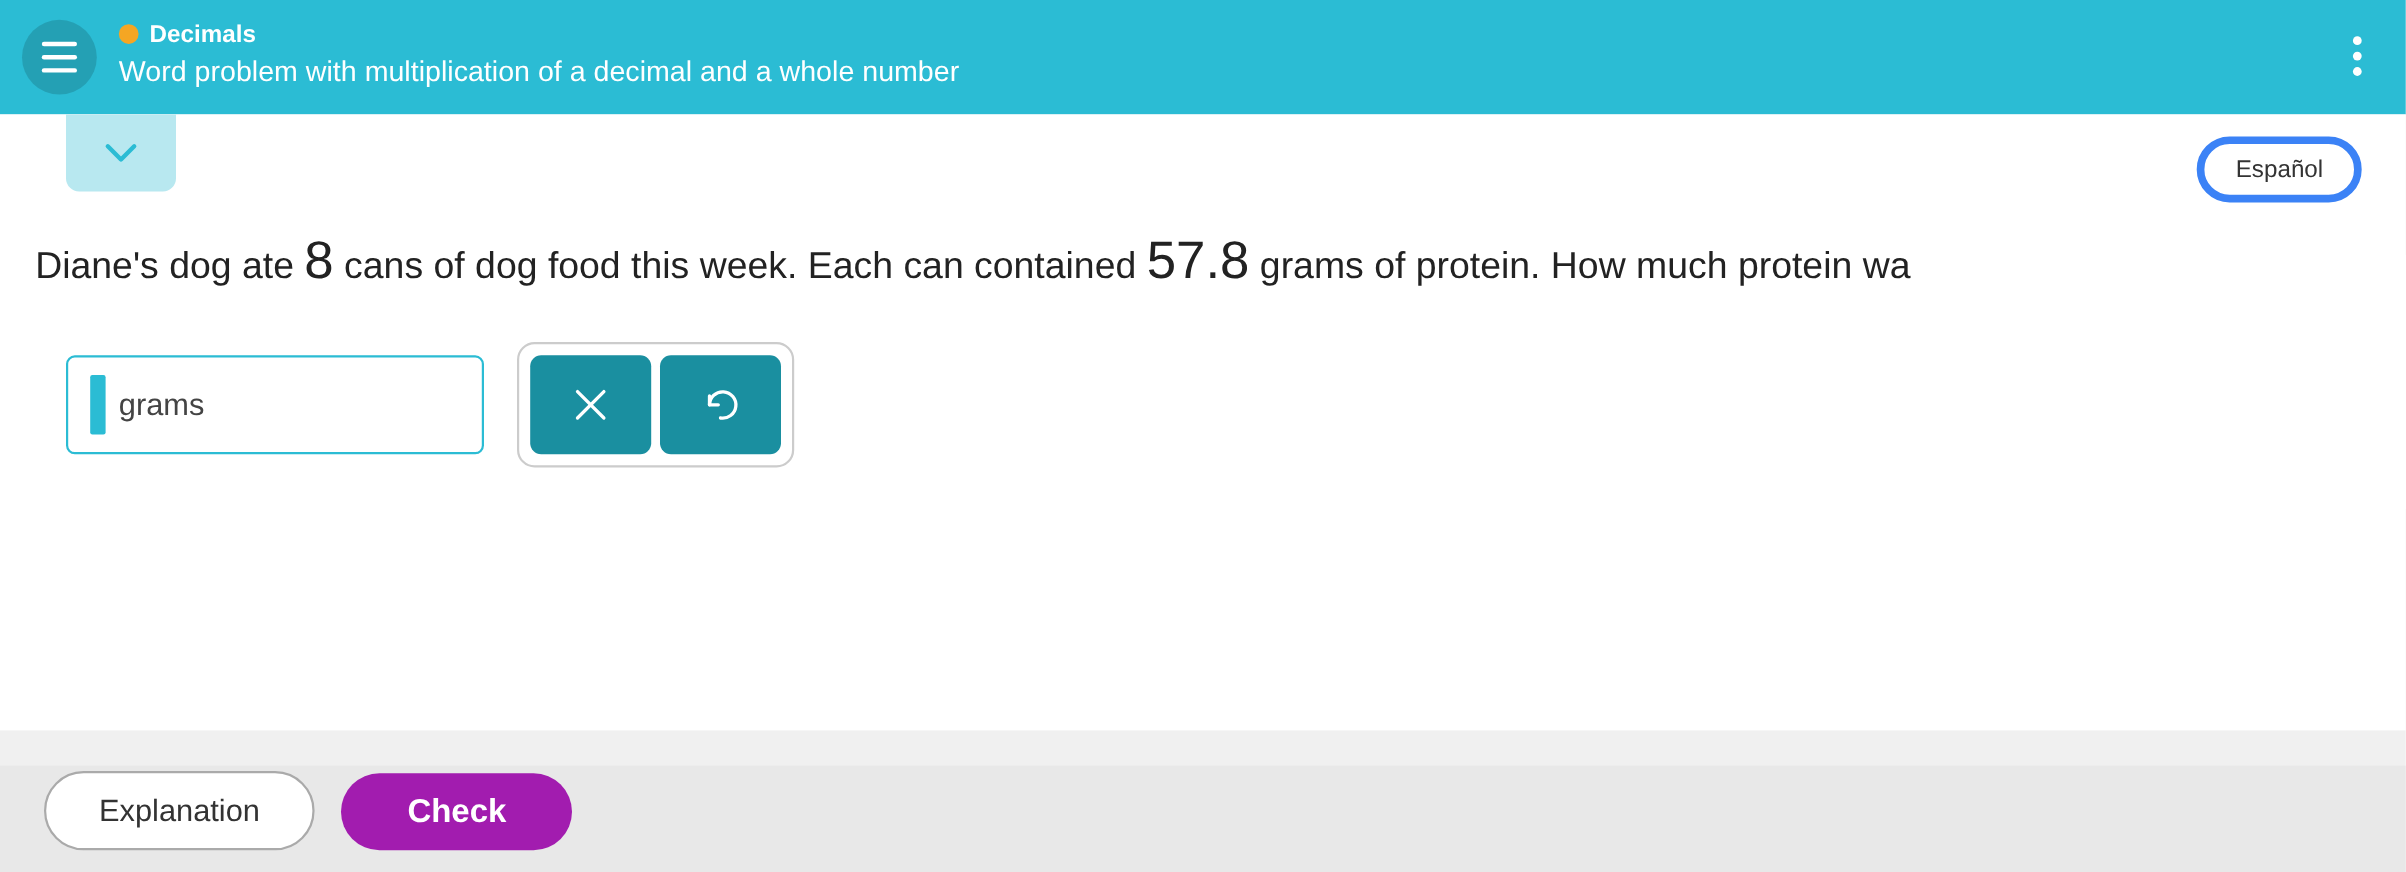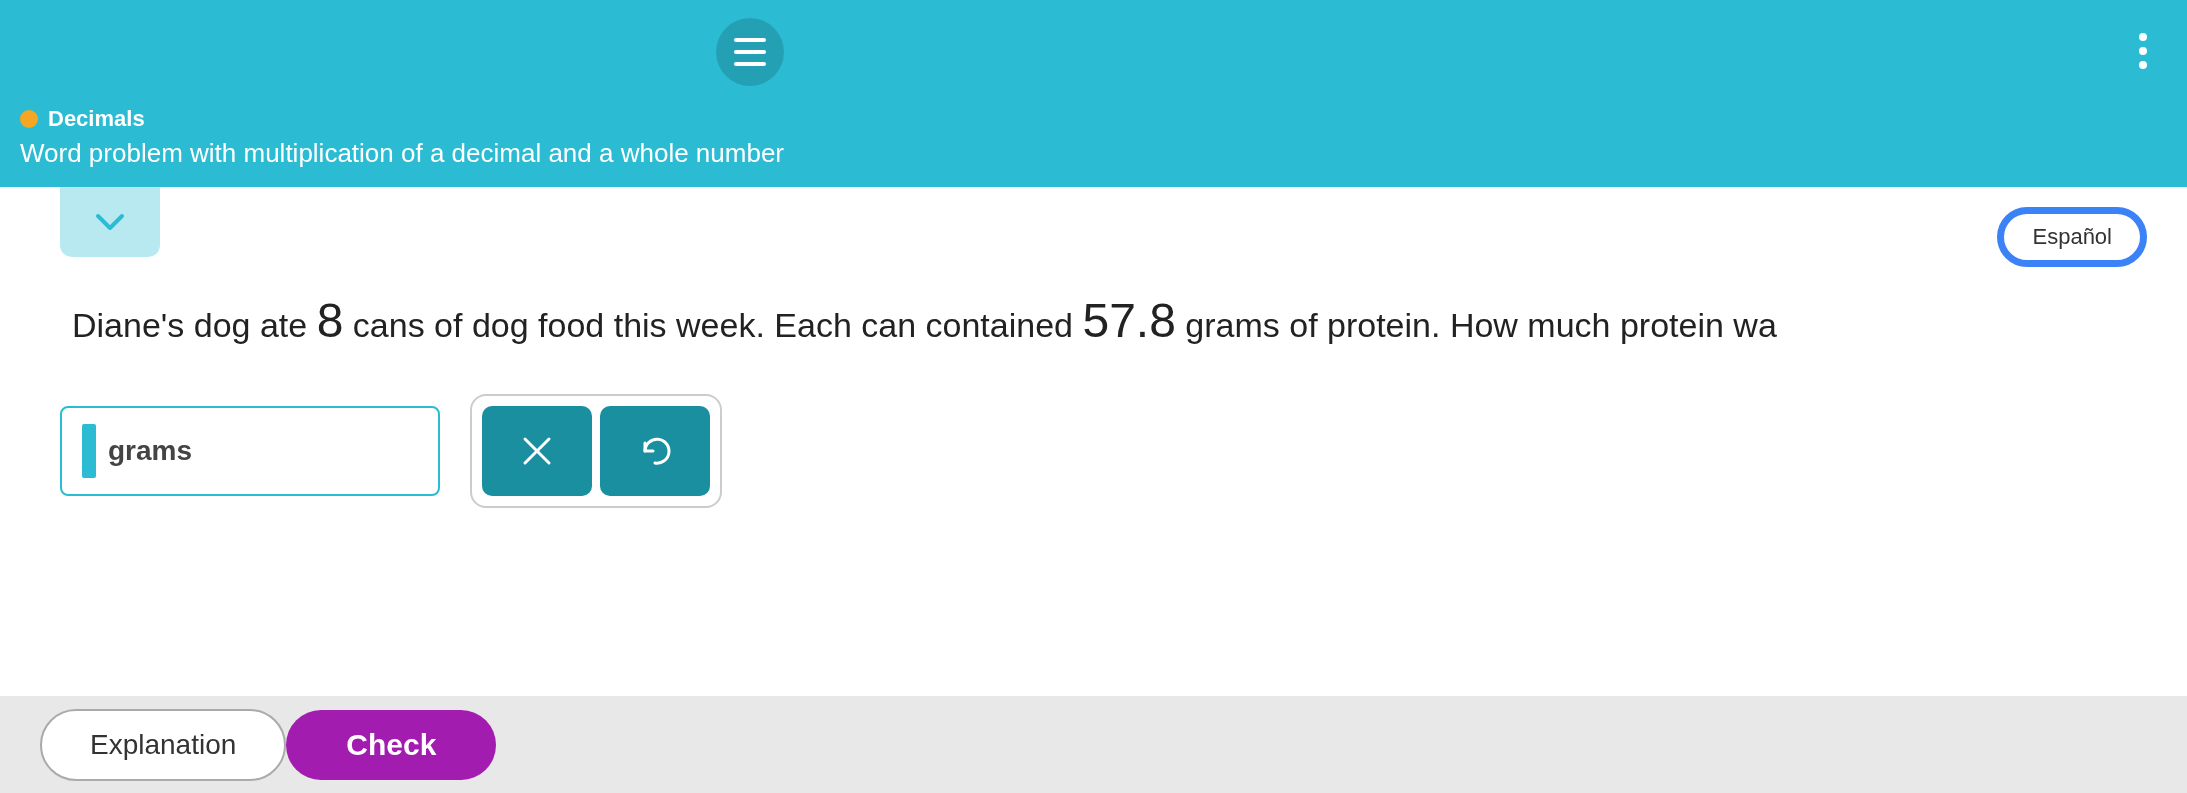--- a/index.html
+++ b/index.html
@@ -23,23 +23,22 @@
       width: 100%;
       padding: 18px 30px 18px 20px;
       display: flex;
       align-items: flex-start;
       justify-content: space-between;
       position: relative;
     }
 
     .header-left {
       display: flex;
-      align-items: flex-end;
+      align-items: flex-start;
       gap: 20px;
-      flex-direction: column;
     }
 
     .hamburger-btn {
       background: rgba(0,0,0,0.15);
       border: none;
       border-radius: 50%;
       width: 68px;
       height: 68px;
       display: flex;
       flex-direction: column;
@@ -181,21 +180,21 @@
       background: white;
       border: 7px solid #3b82f6;
       border-radius: 30px;
       padding: 10px 28px;
       font-size: 22px;
       color: #333;
       cursor: pointer;
     }
 
     .question-text {
-      padding: 30px 60px 20px 72px;
+      padding: 30px 60px 20px 32px;
       font-size: 34px;
       color: #222;
       line-height: 1.4;
     }
 
     .question-number {
       font-size: 48px;
       font-weight: 400;
     }
 
@@ -210,21 +209,20 @@
     .input-box {
       border: 2.5px solid #2bbcd4;
       border-radius: 8px;
       width: 380px;
       height: 90px;
       display: flex;
       align-items: center;
       padding: 0 20px;
       gap: 12px;
       background: white;
-      font-weight: bold;
     }
 
     .cursor-indicator {
       width: 14px;
       height: 54px;
       background: #2bbcd4;
       border-radius: 2px;
     }
 
     .unit-label {
@@ -265,21 +263,22 @@
 
     
     .footer {
       position: absolute;
       bottom: 0;
       left: 0;
       width: 100%;
       background: #e8e8e8;
       padding: 20px 40px;
       display: flex;
-      align-items: center;
+      align-items: flex-end;
+      gap: 24px;
       height: 97px;
     }
 
     .explanation-btn {
       background: white;
       border: 2.5px solid #aaa;
       border-radius: 40px;
       padding: 18px 48px;
       font-size: 28px;
       color: #333;

